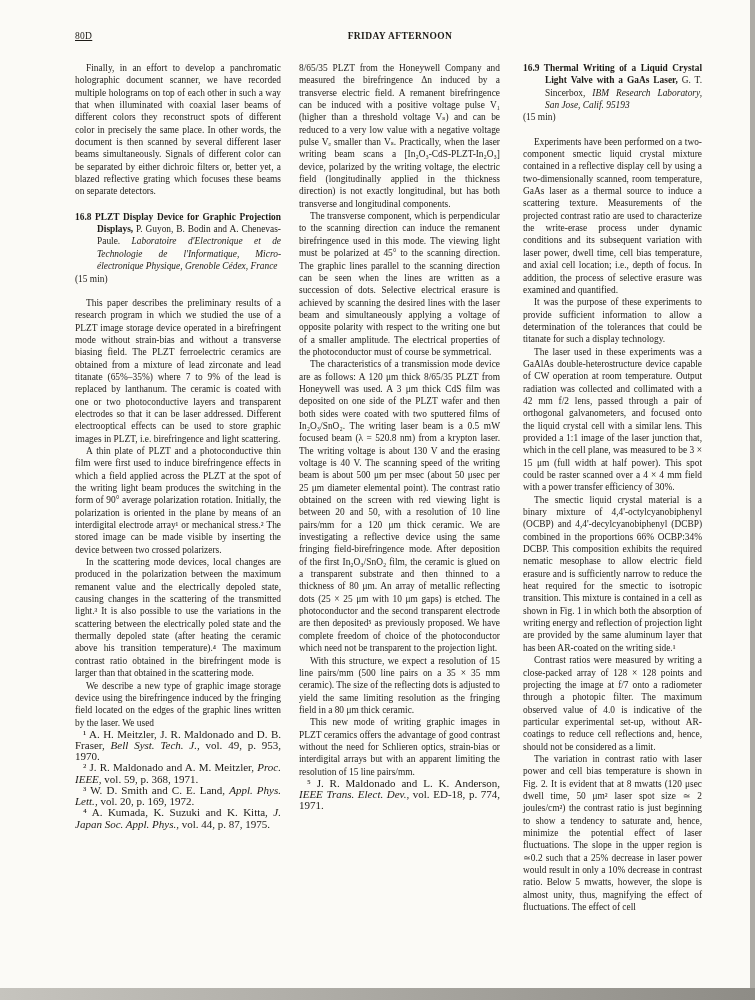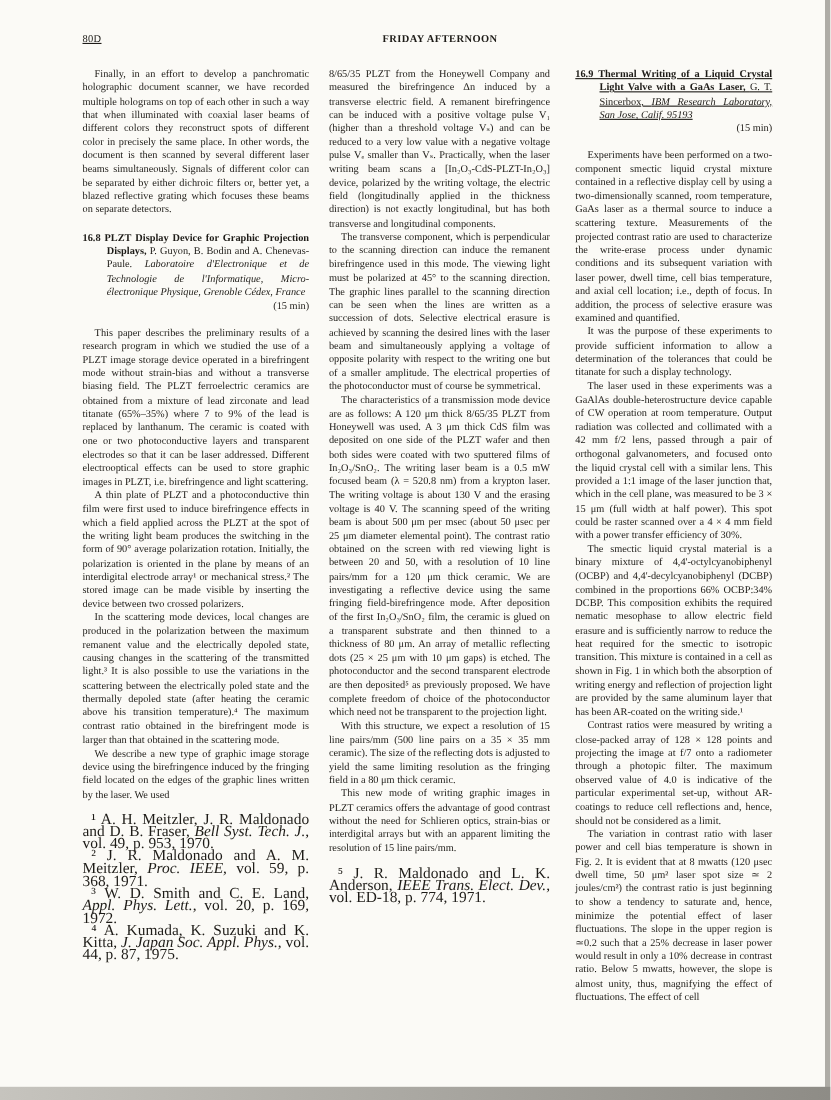--- a/index.html
+++ b/index.html
@@ -19,23 +19,23 @@
     text-align:justify;
     font-size:9.4px; line-height:12.35px;
     hyphens:manual;
   }
   .col1 { left:75px;  width:206px; }
   .col2 { left:299px; width:201px; }
   .col3 { left:523px; width:179px; }
   .col p { text-indent:11px; }
   .col p.flush { text-indent:0; }
   .col p.heading { padding-left:22px; text-indent:-22px; margin-top:13px; }
-  .col3 p.heading { margin-top:0;text-decoration:underline; }
-  .col p.duration { text-align:right; text-indent:0; margin-bottom:12px; }
-  .fnotes { margin-top:11px; font-size:14px; line-height:11.2px; }
+  .col3 p.heading { margin-top:0; }
+  .col p.duration { text-indent:0; margin-bottom:12px; }
+  .fnotes { font-size:11px; line-height:11.2px; }
   .fnotes p { text-indent:8px; }
   .b { font-weight:bold; }
   .i { font-style:italic; }
   .edge-right  { position:absolute; top:0; right:0; width:5px; height:1000px; background:#aeaca6; }
   .edge-bottom { position:absolute; left:0; bottom:0; width:755px; height:12px;
                  background:linear-gradient(to right,#c6c4be,#8e8c86); }
 </style>
 </head>
 <body>
 

